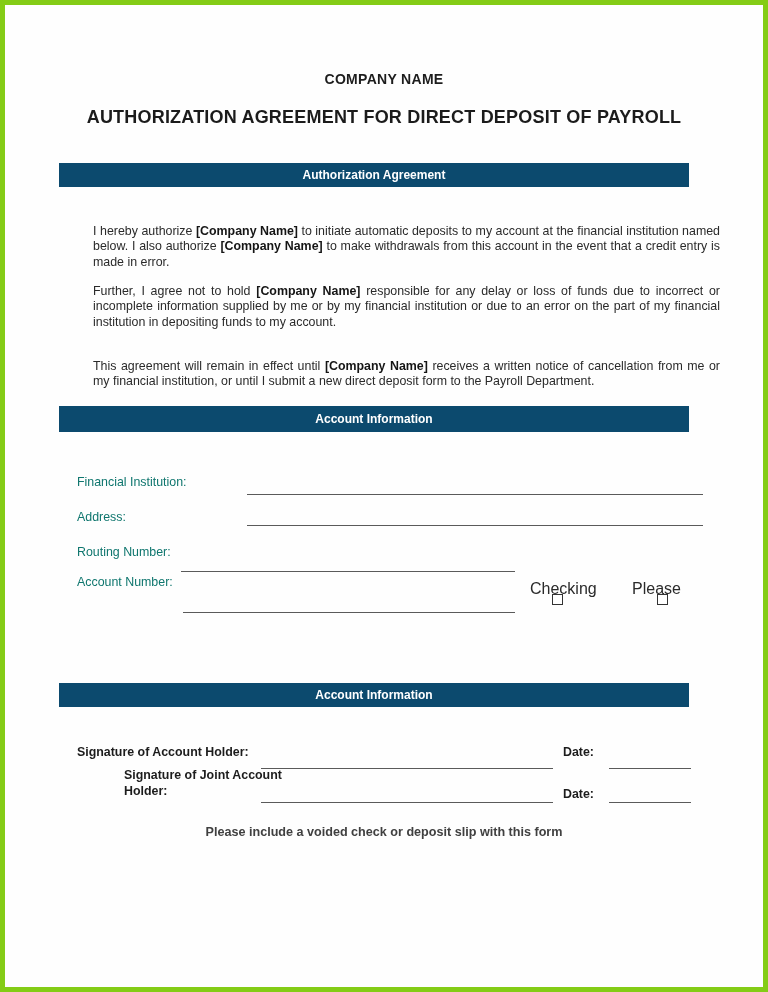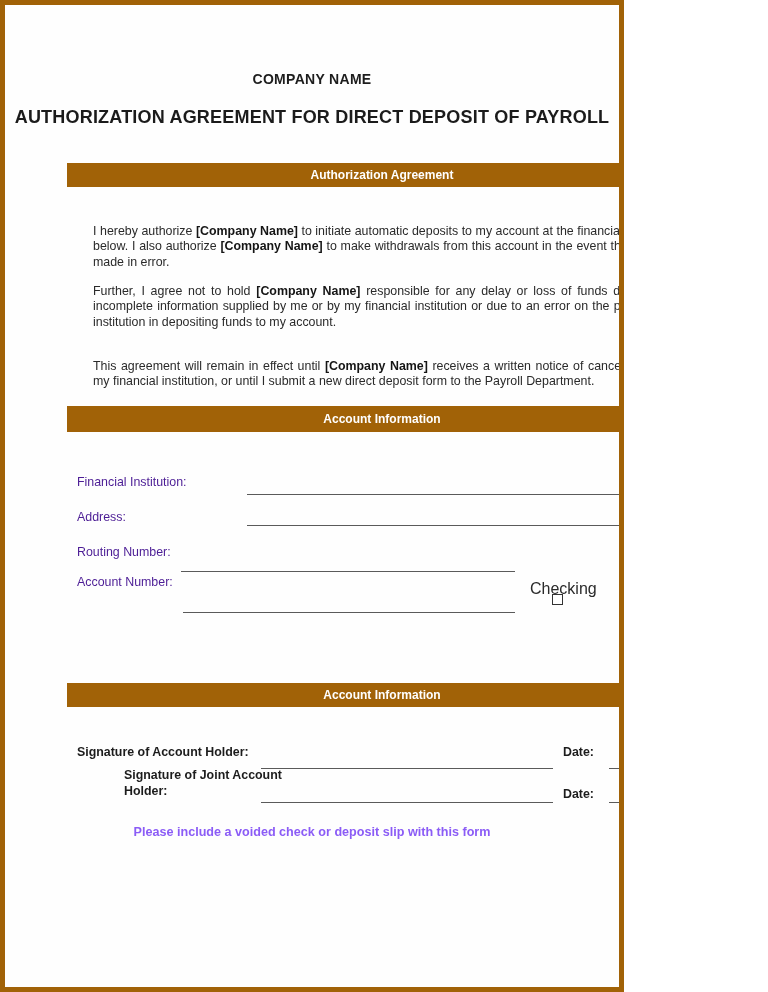--- a/index.html
+++ b/index.html
@@ -1,71 +1,71 @@
 <!DOCTYPE html>
 <html><head>
 <meta charset="utf-8">
 <style>
   html,body{margin:0;padding:0;background:#ffffff;}
   .frame{
     position:relative;
-    width:624px;height:992px;
+    width:768px;height:992px;
     box-sizing:border-box;
-    border:5px solid #a16207;
+    border:5px solid #84cc16;
     background:#fefefe;
     font-family:"Liberation Sans",sans-serif;
     color:#222;
     overflow:hidden;
   }
   .company-name{
     position:absolute;top:66px;left:0;right:0;
     text-align:center;font-size:14px;font-weight:bold;
     letter-spacing:.3px;color:#1d1d1d;
   }
   .doc-title{
     position:absolute;top:102px;left:0;right:0;
     text-align:center;font-size:18px;font-weight:bold;
     letter-spacing:.2px;color:#1b1b1b;
   }
   .bar{
-    position:absolute;left:62px;width:630px;
-    background:#a16207;color:#ffffff;
+    position:absolute;left:54px;width:630px;
+    background:#0c4a6e;color:#ffffff;
     font-size:12px;font-weight:bold;
     display:flex;align-items:center;justify-content:center;
   }
   .bar1{top:158px;height:24px;}
   .bar2{top:401px;height:26px;}
   .bar3{top:678px;height:24px;}
   .para{
     position:absolute;left:72px;width:627px;margin:16px;
     font-size:12.4px;line-height:15.3px;
     text-align:justify;color:#2a2a2a;
   }
   .p1{top:203px;}
   .p2{top:263px;}
   .p3{top:338px;}
   .para b{color:#151515;}
   .label{
-    position:absolute;font-size:12.4px;color:#4c1d95;white-space:nowrap;
+    position:absolute;font-size:12.4px;color:#0f766e;white-space:nowrap;
   }
   .label.bold{font-weight:bold;white-space:normal;color:#1c1c1c;}
   .fill-line{
     position:absolute;height:0;
     border-bottom:1.6px solid #5a5a5a;
   }
   .cb-label{
     position:absolute;font-size:16px;color:#2a2a2a;
   }
   .checkbox{
     position:absolute;width:9px;height:9px;
     border:1.7px solid #333333;background:#ffffff;
   }
   .footer-note{
     position:absolute;top:820px;left:0;right:0;
-    text-align:center;font-size:12.6px;font-weight:bold;color:#8b5cf6;
+    text-align:center;font-size:12.6px;font-weight:bold;color:#404040;
   }
 </style>
 </head>
 <body>
 
 <div class="frame">
 
   <div class="company-name">COMPANY NAME</div>
   <div class="doc-title">AUTHORIZATION AGREEMENT FOR DIRECT DEPOSIT OF PAYROLL</div>
 

